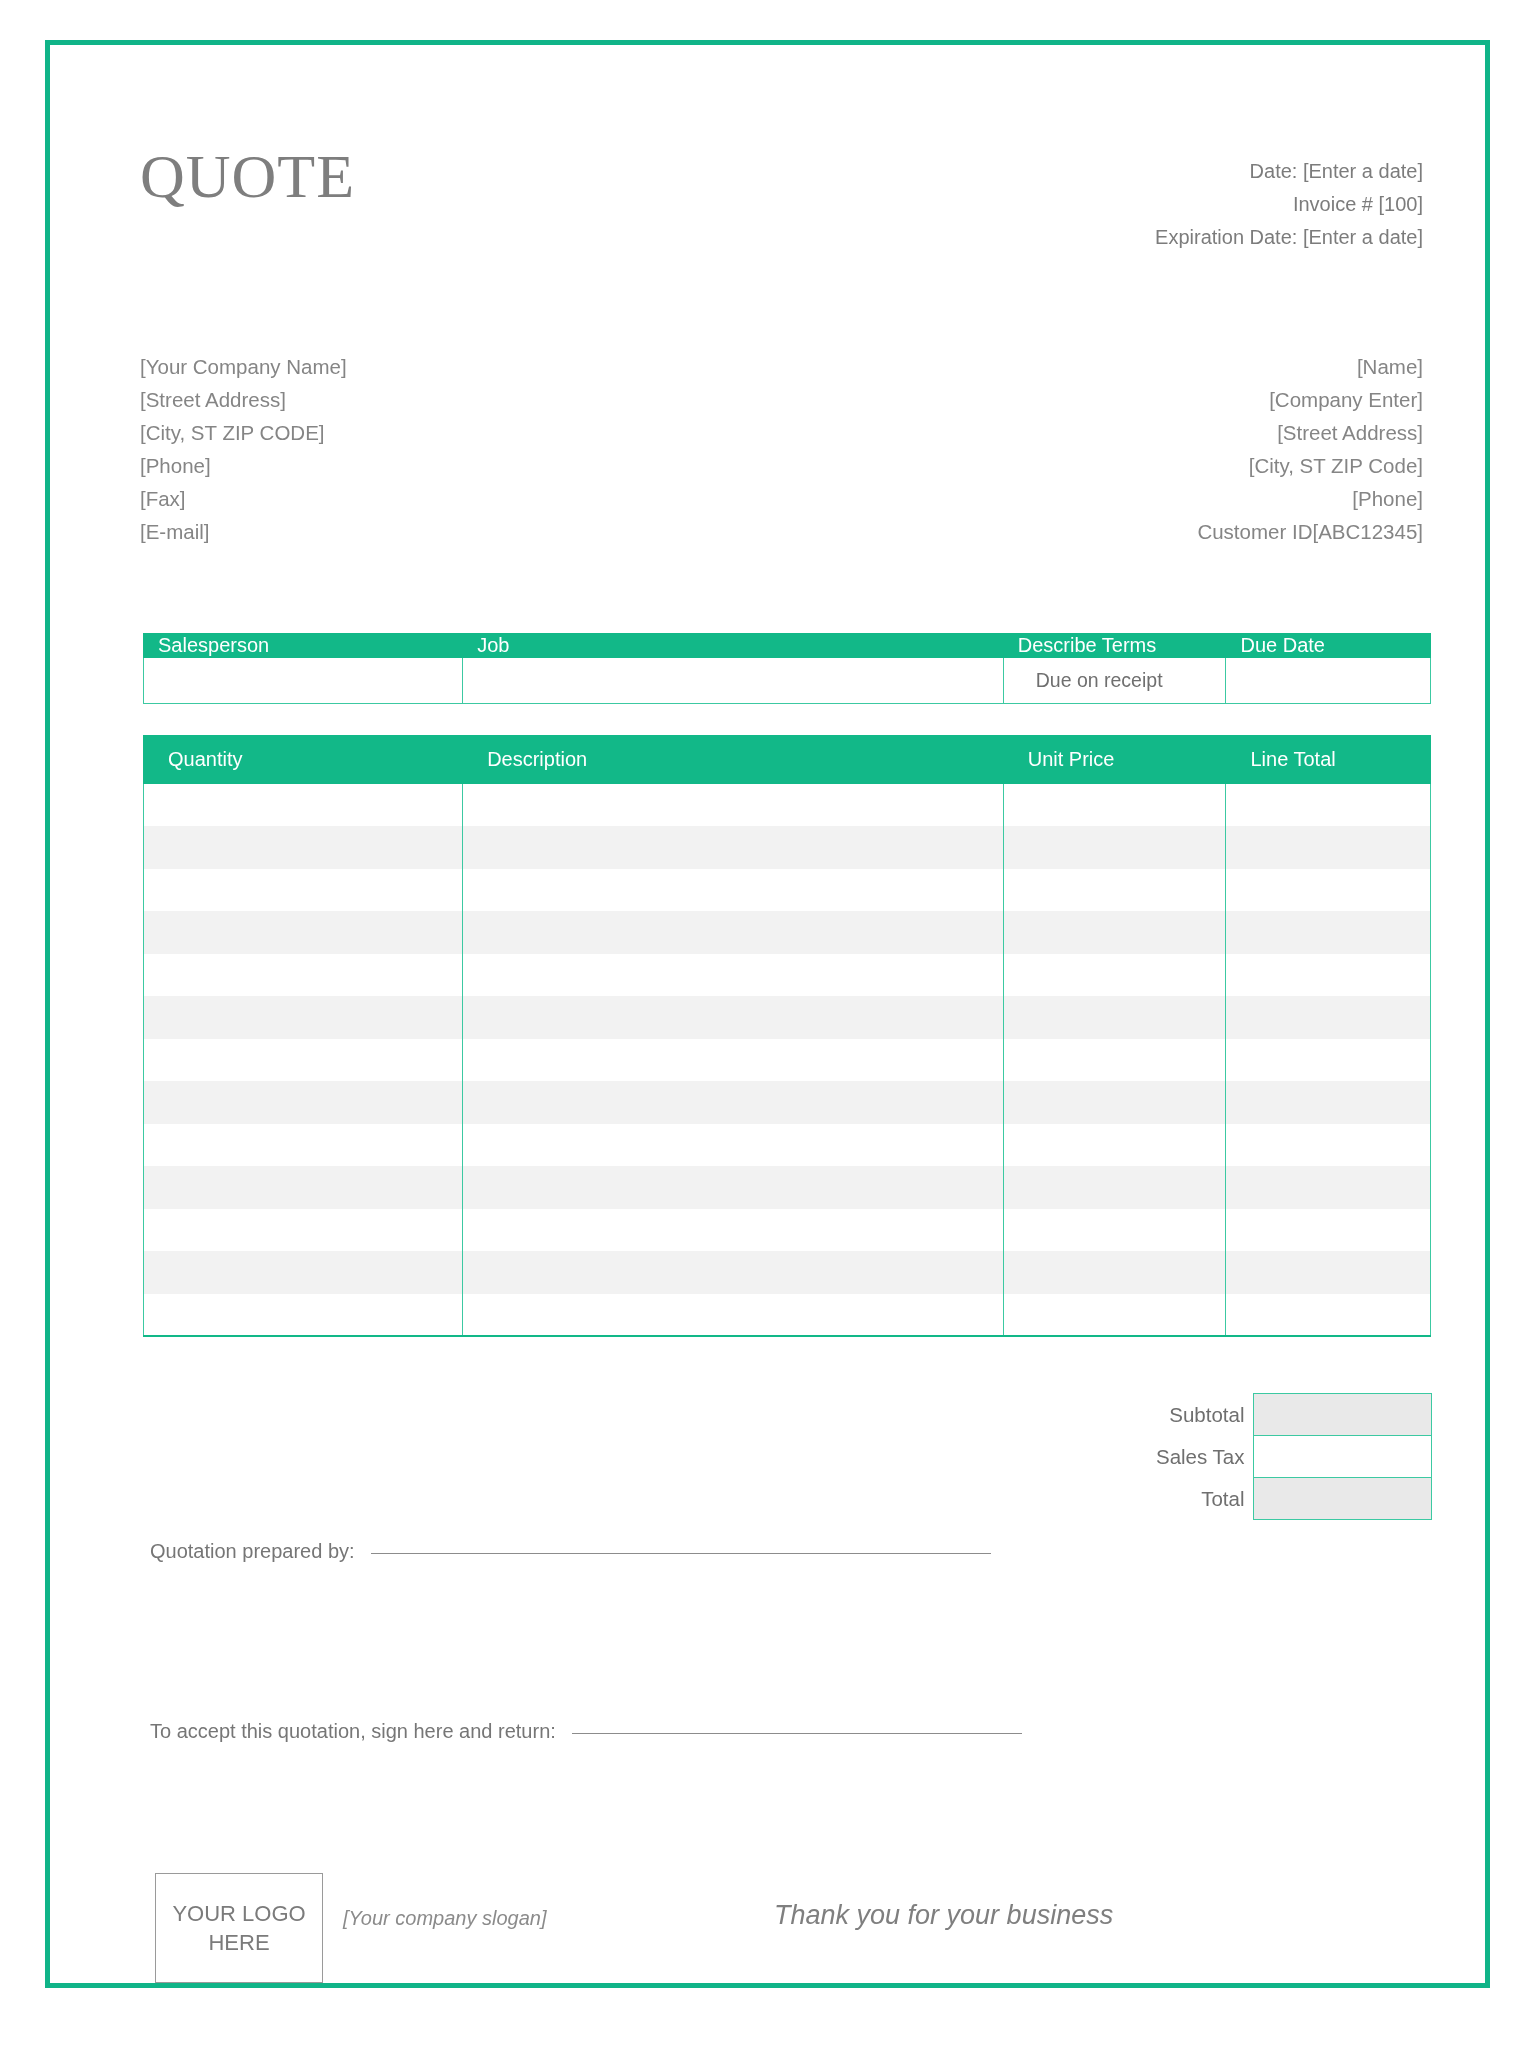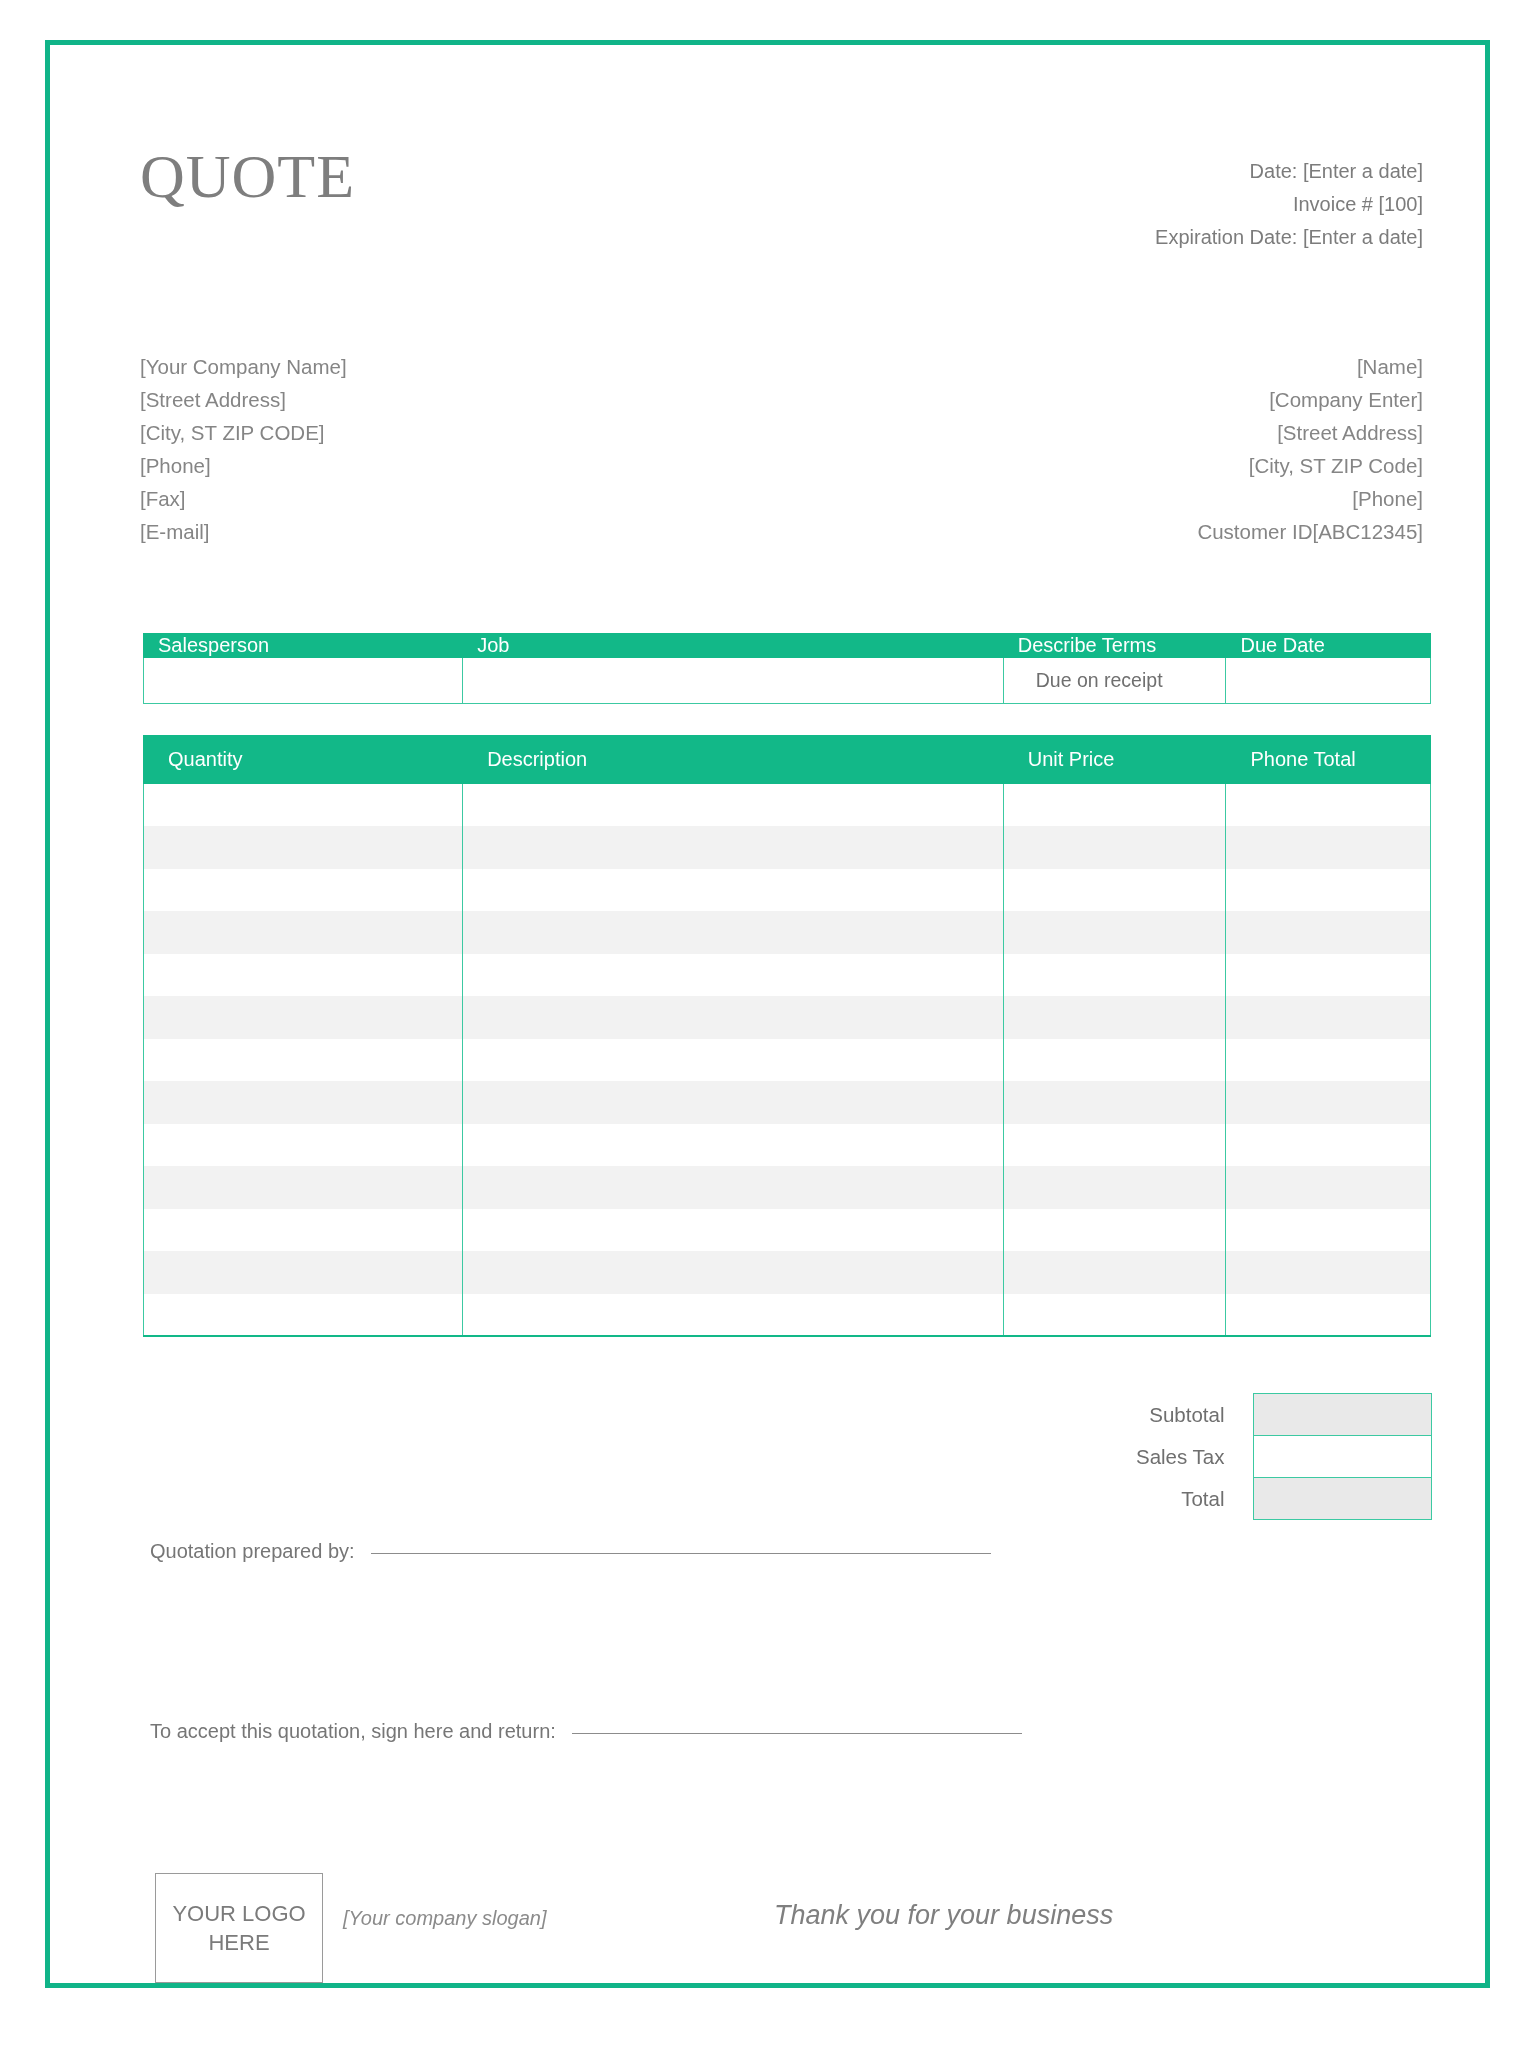--- a/index.html
+++ b/index.html
@@ -140,21 +140,21 @@
     left: 948px;
     top: 1348px;
     width: 433px;
     border-collapse: collapse;
     table-layout: fixed;
     font-size: 20.5px;
   }
   .totals td { box-sizing: border-box; height: 42px; }
   .totals .t-label {
     text-align: right;
-    padding-right: 28px;
+    padding-right: 8px;
     color: #6f6f6f;
     border: none;
     width: 255px;
   }
   .totals .t-val {
     border: 1px solid #3cc9a2;
     width: 178px;
   }
   .totals .t-val.shaded { background: #e9e9e9; }
 
@@ -306,21 +306,21 @@
         <col style="width:245px">
         <col style="width:415px">
         <col style="width:171px">
         <col style="width:157px">
       </colgroup>
       <thead>
         <tr>
           <th>Quantity</th>
           <th>Description</th>
           <th>Unit Price</th>
-          <th>Phone Total</th>
+          <th>Line Total</th>
         </tr>
       </thead>
       <tbody id="items-tbody">
           <tr>
             <td></td>
             <td></td>
             <td></td>
             <td></td>
           </tr>
           <tr class="alt">

